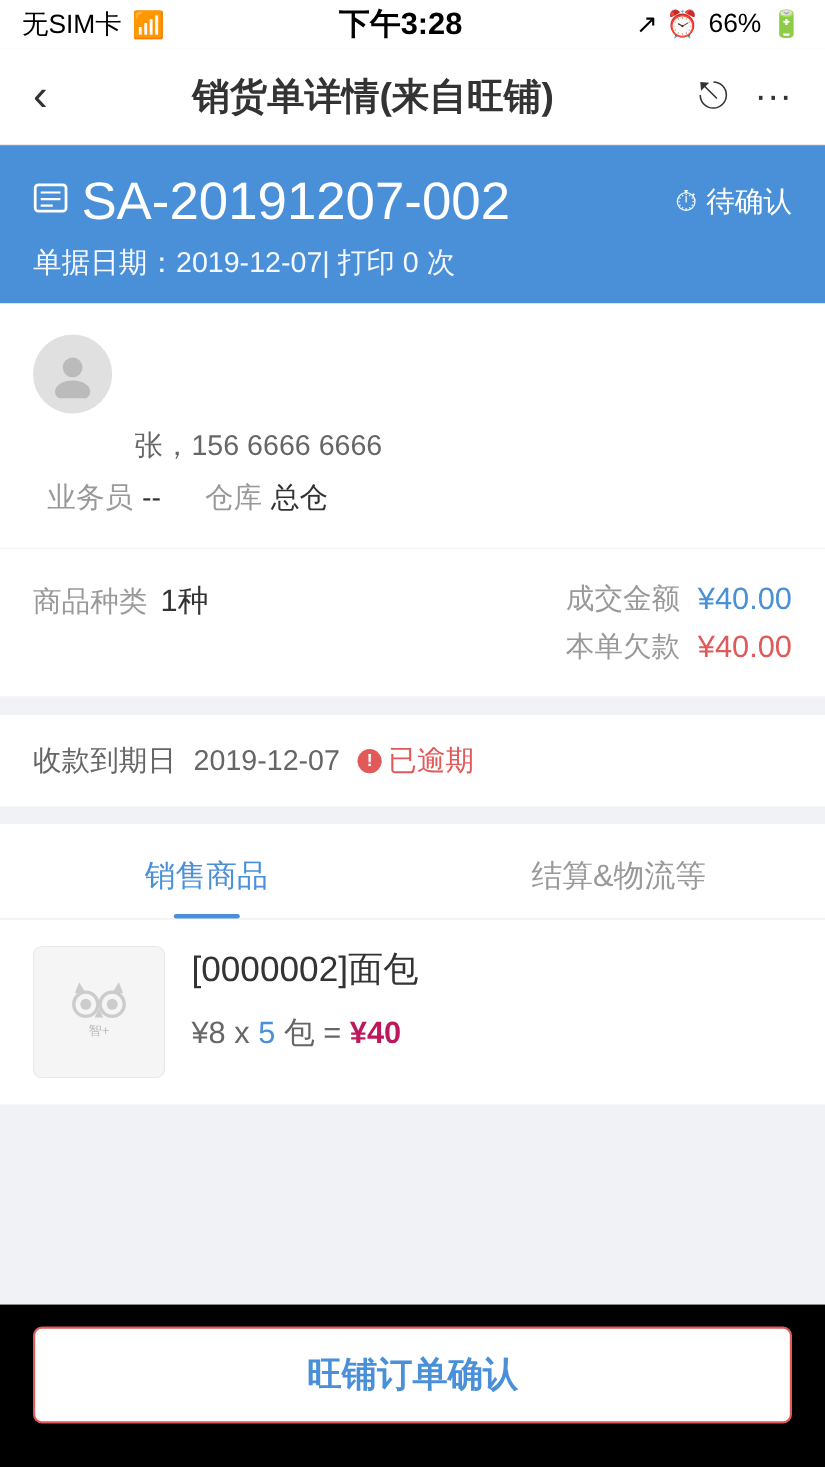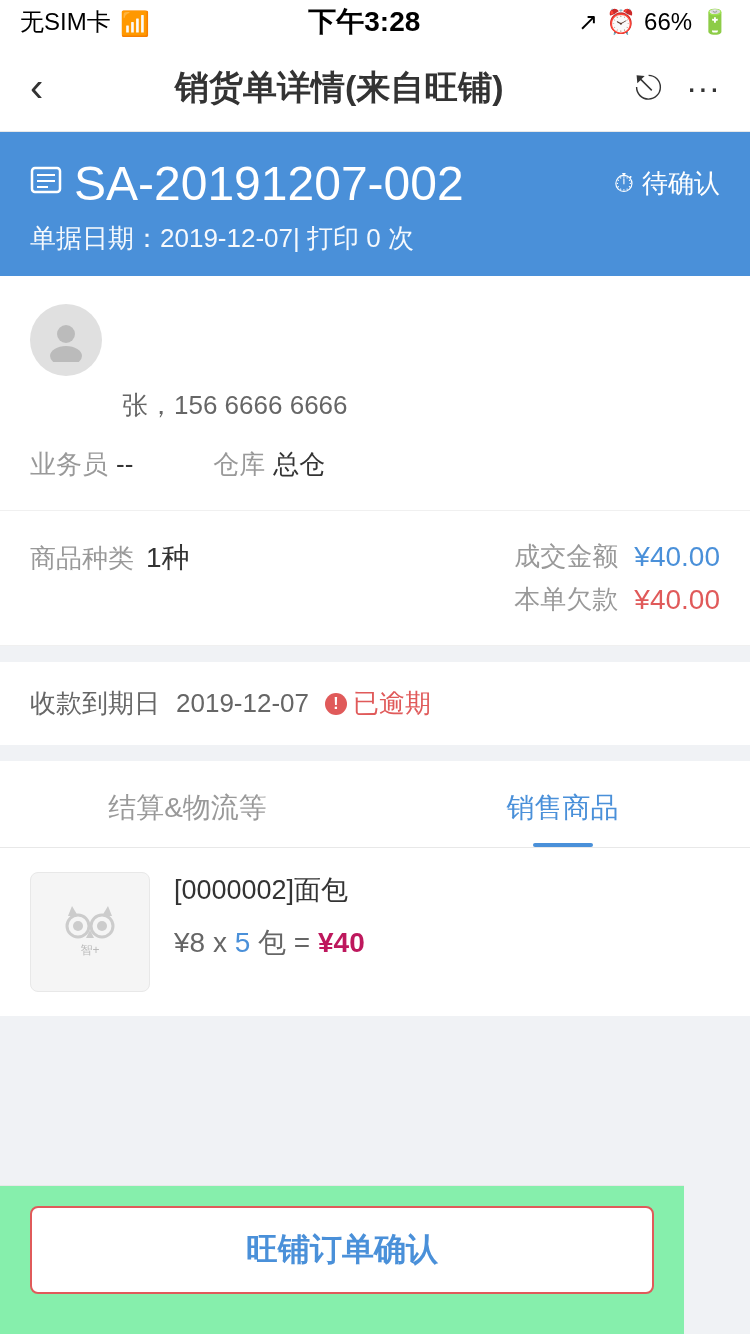--- a/index.html
+++ b/index.html
@@ -128,29 +128,30 @@
     }
     .avatar svg { width: 44px; height: 44px; }
     .customer-phone {
       font-size: 36px;
       font-weight: 600;
       color: #333;
     }
     .customer-name {
       font-size: 26px;
       color: #666;
-      margin-bottom: 24px;
+      margin-bottom: 12px;
       padding-left: 92px;
     }
     .customer-meta {
       display: flex;
       align-items: center;
-      gap: 80px;
+      gap: 40px;
       font-size: 26px;
       color: #666;
+      margin-left: 13px;
     }
     .meta-item { display: flex; align-items: center; gap: 8px; }
     .meta-label { color: #999; }
     .meta-value { color: #333; }
 
     
     .summary-section {
       background: #fff;
       padding: 28px 30px;
       margin-bottom: 0;
@@ -267,43 +268,43 @@
       flex-shrink: 0;
       border: 1px solid #e8e8e8;
     }
     .product-thumb-logo {
       font-size: 40px;
       color: #ccc;
       text-align: center;
     }
     .product-info { flex: 1; }
     .product-name {
-      font-size: 27px;
+      font-size: 32px;
       color: #333;
       margin-bottom: 16px;
     }
     .product-price {
       font-size: 28px;
       color: #666;
     }
     .product-price .qty { color: #4a90d9; }
     .product-price .total { color: #be185d; font-weight: 700; }
 
     
     .empty-area {
       background: #f0f2f5;
       height: 200px;
     }
 
     
     .bottom-bar {
       position: fixed;
       bottom: 0;
-      width: 684px;
-      background: #86efac;
+      width: 750px;
+      background: #000000;
       padding: 20px 30px 40px;
       border-top: 1px solid #e8e8e8;
     }
     .confirm-button {
       width: 100%;
       height: 88px;
       border: 2px solid #e05a5a;
       border-radius: 8px;
       background: #fff;
       color: #4a90d9;
@@ -412,25 +413,25 @@
     <span>收款到期日</span>
     <span>2019-12-07</span>
     <div class="overdue-badge">
       <div class="overdue-dot">!</div>
       <span>已逾期</span>
     </div>
   </div>
 </div>
 
 <div class="tab-bar">
+  <div class="tab-item active">
+    <span>销售商品</span>
+  </div>
   <div class="tab-item">
     <span>结算&amp;物流等</span>
-  </div>
-  <div class="tab-item active">
-    <span>销售商品</span>
   </div>
 </div>
 
 <div class="white-card">
   <div class="product-section">
     <div class="product-thumb">
       <div class="product-thumb-logo">
         <svg width="80" height="60" viewBox="0 0 80 60">
 
           <circle cx="28" cy="28" r="11" fill="none" stroke="#ccc" stroke-width="3"></circle>

